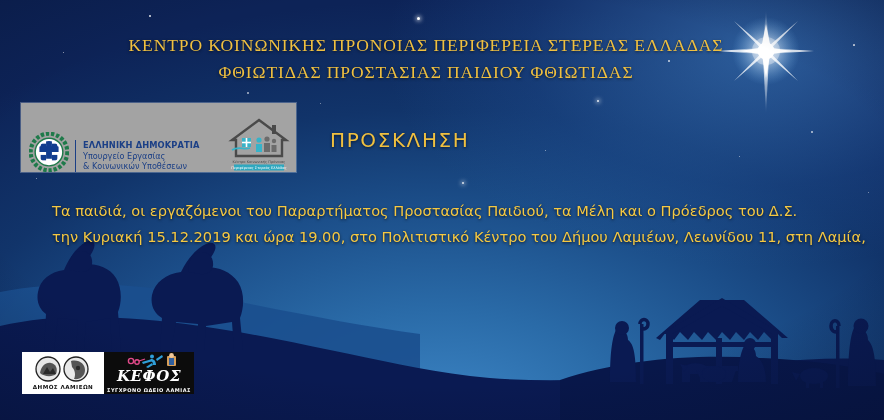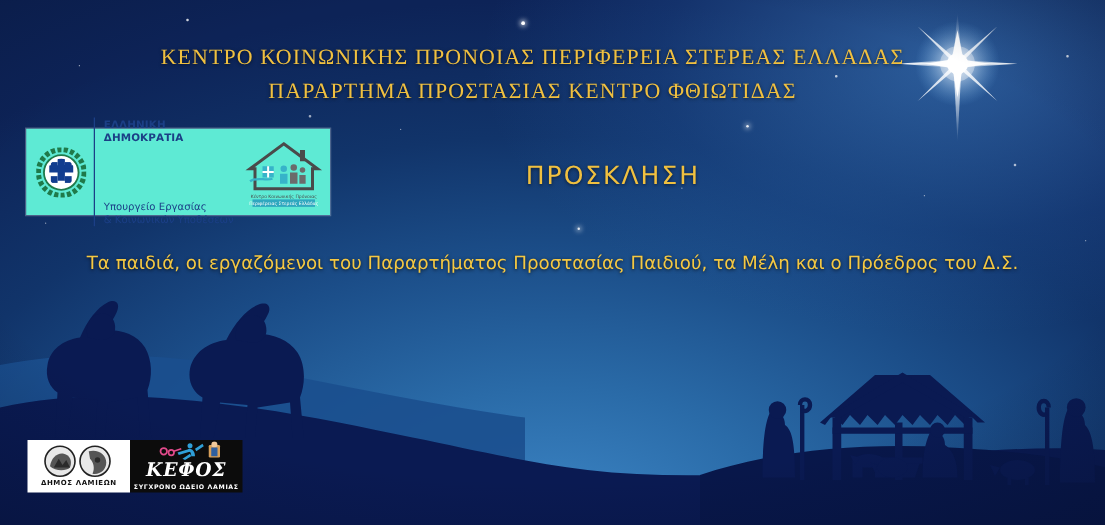--- a/index.html
+++ b/index.html
@@ -43,49 +43,49 @@
     position:absolute;left:96px;top:32px;width:660px;
     text-align:center;color:#f0c040;
     font-size:17.5px;letter-spacing:.9px;line-height:1.52;
     text-shadow:0 1px 3px rgba(0,0,0,.6);
     font-family:Liberation Serif, serif;
   }
   .headline div{white-space:nowrap;}
 
   .invite-title{
     position:absolute;left:330px;top:128px;width:230px;
-    text-align:right;color:#f0c040;
+    text-align:left;color:#f0c040;
     font-size:20px;letter-spacing:1.6px;
     text-shadow:0 1px 3px rgba(0,0,0,.6);
   }
 
   .bodytext{
     position:absolute;left:52px;top:198px;width:780px;
-    text-align:center;color:#f5c842;
+    color:#f5c842;
     font-size:14.6px;line-height:25.5px;
     text-shadow:0 1px 3px rgba(0,0,0,.75);
   }
   .bodytext div{white-space:nowrap;}
 
   
   .logo-top{
     position:absolute;left:21px;top:103px;
-    width:243px;height:69px;
-    background:#5eead4;
+    width:275px;height:69px;
+    background:#a3a3a3;
     box-shadow:0 0 0 1px rgba(255,255,255,.25);
-    display:flex;align-items:center;
+    display:flex;align-items:flex-end;
   }
   .emblem-gr{width:40px;height:40px;margin-left:8px;flex:0 0 auto;}
   .gr-text{
     margin-left:6px;padding-left:7px;
     border-left:1.6px solid #1b3f86;
     color:#1b3f86;line-height:1.32;flex:1 1 auto;
   }
   .gr-text .l1{font-size:8.3px;font-weight:bold;letter-spacing:.1px;}
-  .gr-text .l2{font-size:8.1px;margin-top:44px;}
+  .gr-text .l2{font-size:8.1px;}
   .gr-text .l3{font-size:8.1px;}
   .house-logo{width:62px;height:58px;margin-right:6px;flex:0 0 auto;}
 
   .logo-bot{
     position:absolute;left:22px;top:352px;
     width:172px;height:42px;display:flex;
   }
   .logo-dimos{
     width:82px;height:42px;background:#ffffff;
     display:flex;flex-direction:column;align-items:center;justify-content:center;
@@ -239,27 +239,28 @@
       <circle cx="265" cy="40" r="7.5"></circle>
       <rect x="240" y="40" width="3.5" height="62"></rect>
       <path d="M243,40 C243,33 235,33 235,40 C235,45 239,47 241,45" fill="none" stroke="#0a1a52" stroke-width="3.5"></path>
     </g>
   </svg>
 
   <div class="sky-vignette"></div>
 
   <div class="headline">
     <div>ΚΕΝΤΡΟ ΚΟΙΝΩΝΙΚΗΣ ΠΡΟΝΟΙΑΣ ΠΕΡΙΦΕΡΕΙΑ ΣΤΕΡΕΑΣ ΕΛΛΑΔΑΣ</div>
-    <div>ΠΑΡΑΡΤΗΜΑ ΠΡΟΣΤΑΣΙΑΣ ΚΕΝΤΡΟ ΦΘΙΩΤΙΔΑΣ</div>
+    <div>ΦΘΙΩΤΙΔΑΣ ΠΡΟΣΤΑΣΙΑΣ ΠΑΙΔΙΟΥ ΦΘΙΩΤΙΔΑΣ</div>
   </div>
 
   <div class="invite-title">ΠΡΟΣΚΛΗΣΗ</div>
 
   <div class="bodytext">
     <div>Τα παιδιά, οι εργαζόμενοι του Παραρτήματος Προστασίας Παιδιού, τα Μέλη και ο Πρόεδρος του Δ.Σ.</div>
+    <div>την Κυριακή 15.12.2019 και ώρα  19.00, στο Πολιτιστικό Κέντρο του Δήμου Λαμιέων, Λεωνίδου 11, στη Λαμία,</div>
   </div>
 
   <div class="logo-top">
 
     <svg class="emblem-gr" viewBox="0 0 48 48">
       <circle cx="24" cy="24" r="22" fill="none" stroke="#1f7a4a" stroke-width="5" stroke-dasharray="4 2.2"></circle>
       <circle cx="24" cy="24" r="17.5" fill="#1f7a4a"></circle>
       <circle cx="24" cy="24" r="14.5" fill="#ffffff"></circle>
       <path d="M20.5,9 h7 v8 h8 v7 h-8 v8 h-7 v-8 h-8 v-7 h8 Z" fill="#123d8f"></path>
       <rect x="14" y="14" width="6.5" height="6.5" fill="#123d8f"></rect>

